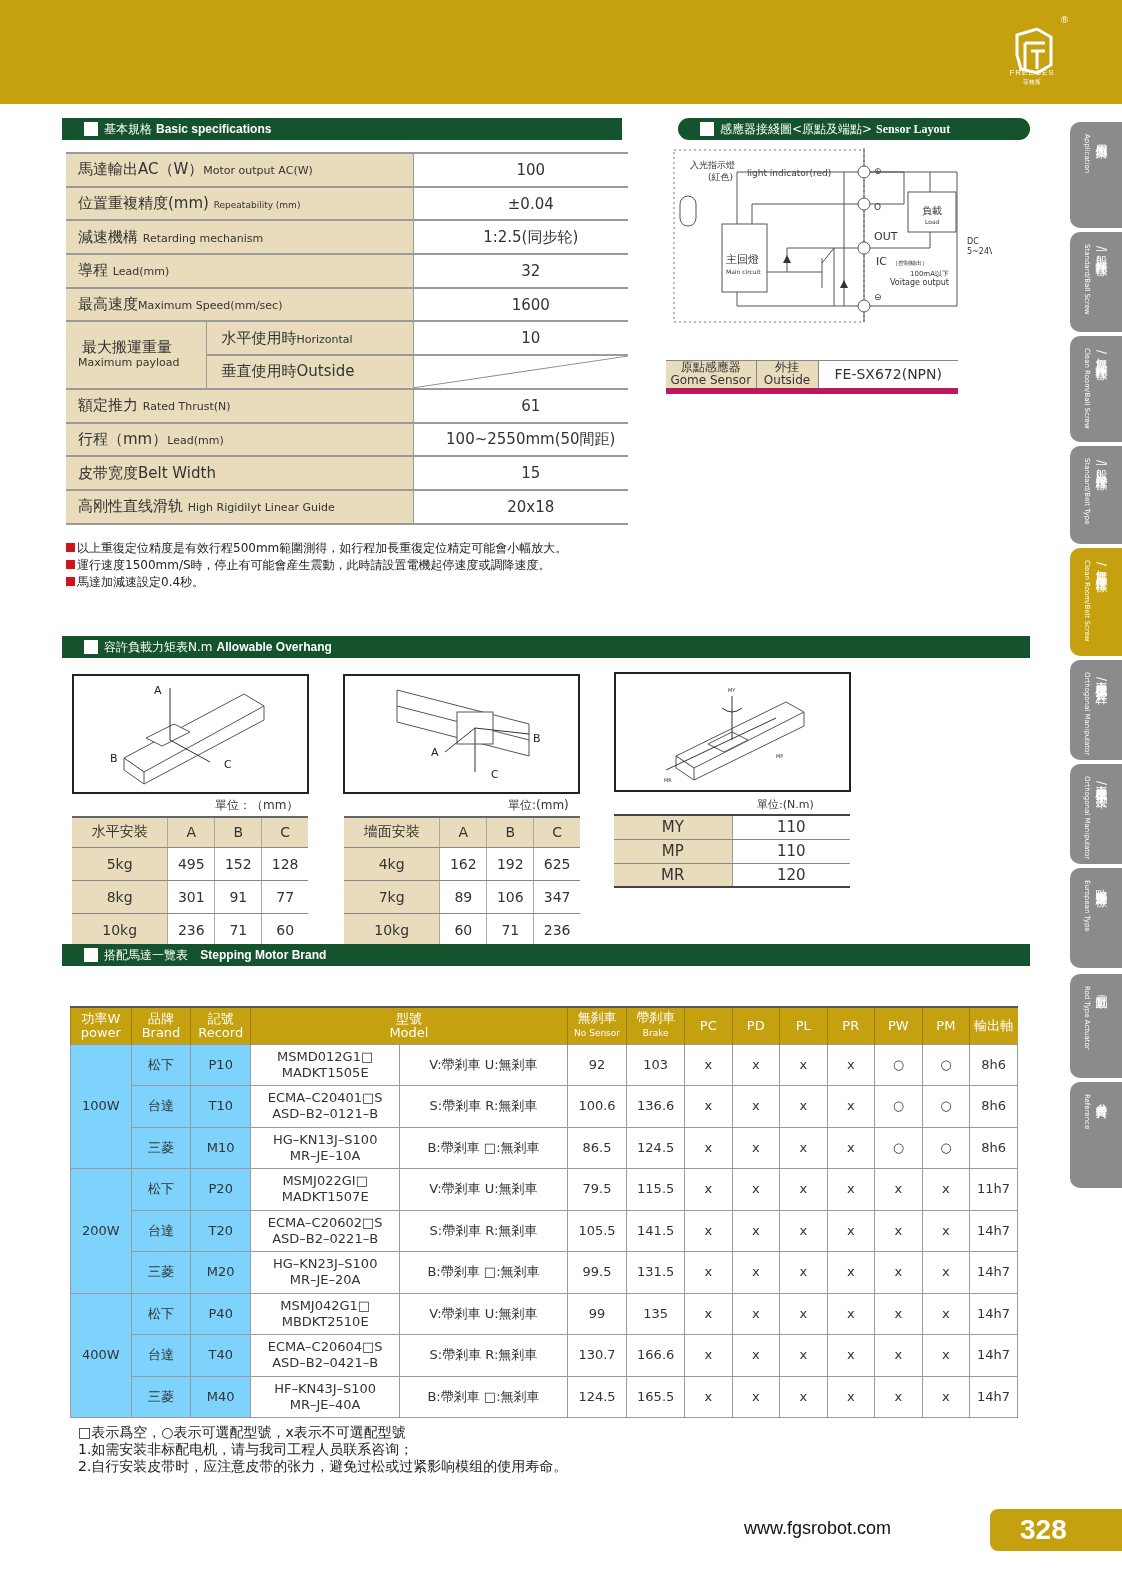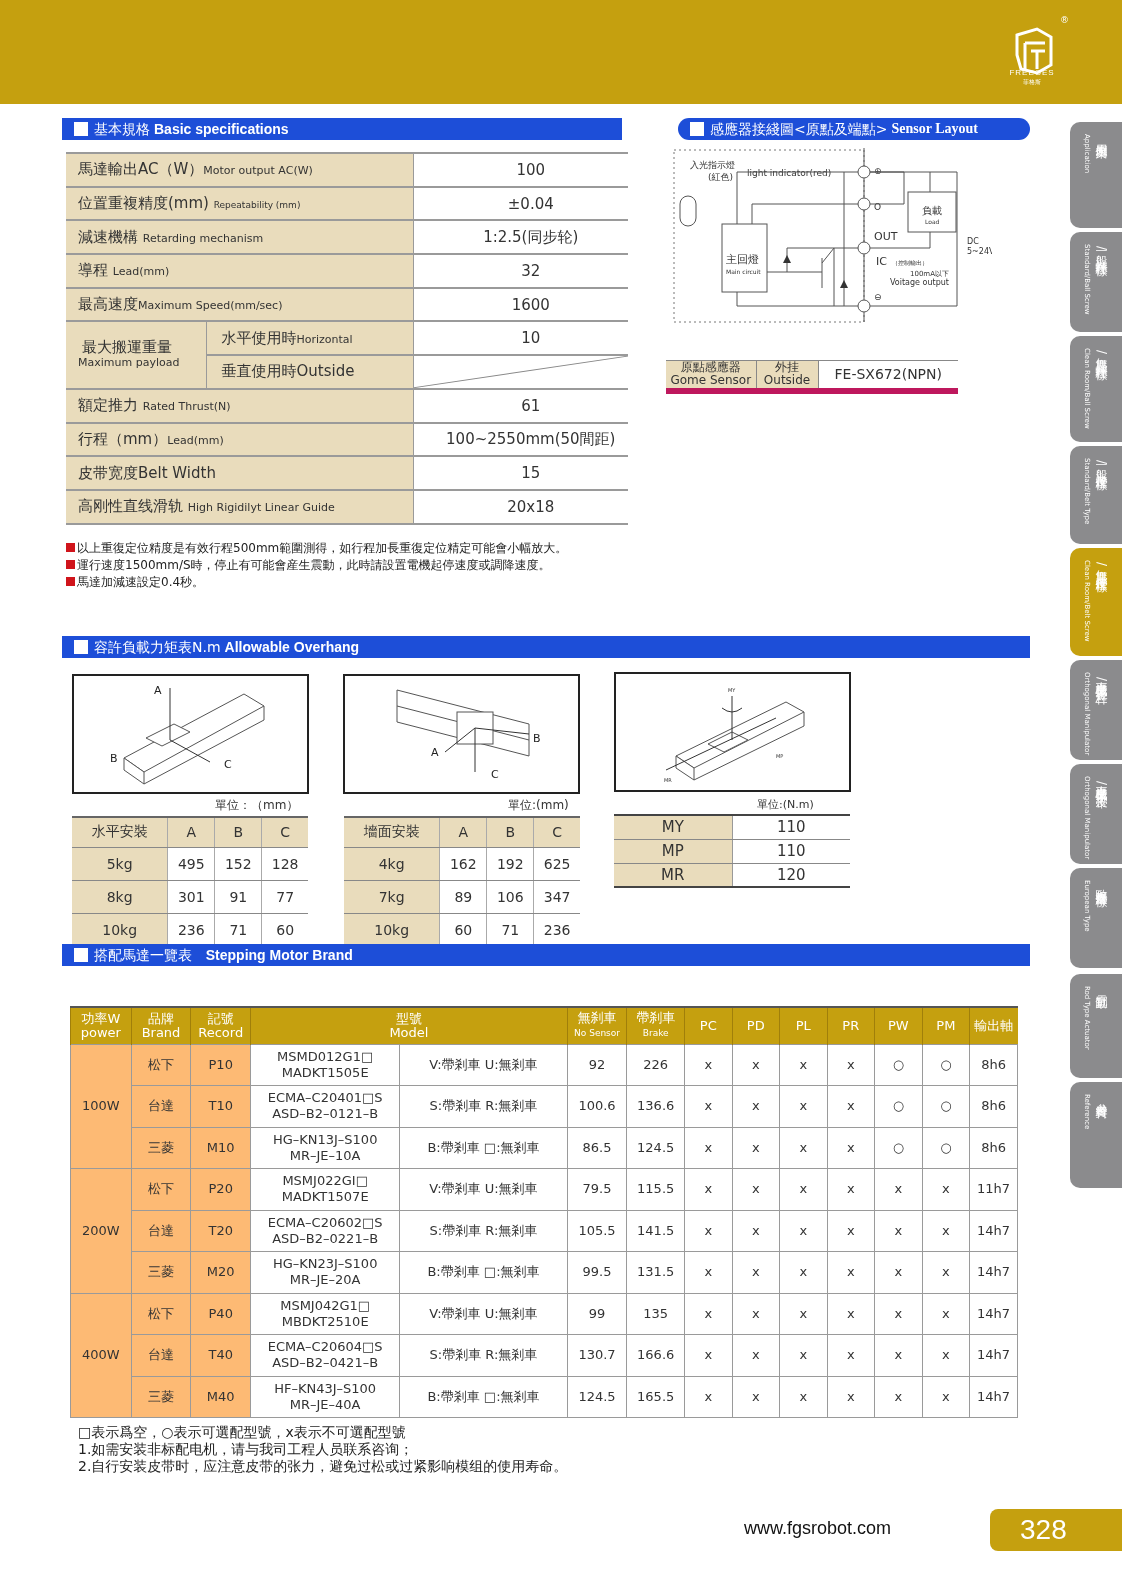--- a/index.html
+++ b/index.html
@@ -4,21 +4,21 @@
 <style>
   *{box-sizing:border-box;margin:0;padding:0;}
   html,body{width:1122px;height:1581px;background:#fff;font-family:"DejaVu Sans","Liberation Sans",sans-serif;color:#333;overflow:hidden;}
   body{position:relative;}
   .topbar{position:absolute;left:0;top:0;width:1122px;height:104px;background:#c5a00f;}
   .logo{position:absolute;left:1003px;top:15px;width:60px;height:80px;}
   .logo-text{position:absolute;left:1002px;top:68px;width:60px;text-align:center;color:#fff;font-size:8px;letter-spacing:1px;font-family:"Liberation Sans",sans-serif;}
   .logo-sub{position:absolute;left:1002px;top:78px;width:60px;text-align:center;color:#fff;font-size:6px;}
   .reg{position:absolute;left:1060px;top:15px;color:#fff;font-size:9px;}
 
-  .sec-head{position:absolute;height:22px;background:#1d4ed8;color:#fff;font-size:14px;font-weight:bold;line-height:22px;padding-left:12px;display:flex;align-items:center;}
+  .sec-head{position:absolute;height:22px;background:#14532d;color:#fff;font-size:12px;font-weight:bold;line-height:22px;padding-left:22px;display:flex;align-items:center;}
   .sec-head .sq{display:inline-block;width:14px;height:14px;background:#fff;margin-right:6px;}
   .sec-head .zh{font-weight:normal;margin-right:4px;}
   .sec-head .en{font-family:"Liberation Sans",sans-serif;}
 
   
   .spec{position:absolute;left:66px;top:152px;width:562px;border-collapse:collapse;}
   .spec td{border-bottom:2px solid #9a9a9a;height:33.7px;font-size:15px;}
   .spec tr:first-child td{border-top:2px solid #9a9a9a;}
   .spec .lbl{background:#e9dcbc;padding-left:12px;border-right:1px solid #9a9a9a;width:347px;white-space:nowrap;}
   .spec .lbl small{font-size:11px;}
@@ -58,26 +58,26 @@
   .mtab tr:first-child td{border-top:2px solid #444;}
   .mtab tr:last-child td{border-bottom:2px solid #444;}
   .mtab .k{background:#e9dcbc;width:118px;border-right:1px solid #999;}
   .mtab .v{width:118px;}
 
   
   .motor{position:absolute;left:70px;top:1006px;width:948px;border-collapse:collapse;}
   .motor th{background:#c5a00f;color:#fff;font-weight:normal;font-size:13px;line-height:14px;height:37px;border-left:1px solid #a07f0a;border-top:2px solid #555;}
   .motor th small{font-size:9px;}
   .motor td{font-size:13px;text-align:center;border:1px solid #9a9a9a;height:41.5px;line-height:16px;color:#333;}
-  .motor td.t{background:#fdba74;}
+  .motor td.t{background:#7dd3fc;}
   .motor td.model{font-size:13px;}
   .legend-notes{position:absolute;left:78px;top:1424px;font-size:14px;line-height:17px;color:#222;}
 
   .url{position:absolute;left:744px;top:1518px;font-size:18px;color:#111;font-family:"Liberation Sans",sans-serif;}
-  .pagenum{position:absolute;left:990px;top:1509px;width:132px;height:42px;background:#c5a00f;border-radius:8px 0 0 8px;color:#fff;font-size:28px;line-height:42px;padding-left:30px;font-family:"Liberation Sans",sans-serif;}
+  .pagenum{position:absolute;left:990px;top:1509px;width:132px;height:42px;background:#c5a00f;border-radius:8px 0 0 8px;color:#fff;font-size:28px;line-height:42px;padding-left:30px;font-family:"Liberation Sans",sans-serif;font-weight:bold;}
 </style>
 </head>
 <body>
 
 <div class="topbar"></div>
 <svg class="logo" viewBox="0 0 60 60">
   <path d="M14 10 L34 4 L48 12 L48 40 L34 48 L18 44 L14 30 Z" fill="none" stroke="#fff" stroke-width="3"></path>
   <path d="M22 18 L42 18 M22 18 L22 44 M28 26 L42 26 M34 26 L34 44" stroke="#fff" stroke-width="3" fill="none"></path>
 </svg>
 <span class="reg">®</span>
@@ -429,21 +429,21 @@
       <tr>
         <td class="t" rowspan="3">100W</td>
         <td class="t">松下</td>
         <td class="t">P10</td>
         <td class="model" style="width:150px">
           <div>MSMD012G1□</div>
           <div>MADKT1505E</div>
         </td>
         <td style="width:170px">V:帶剎車 U:無剎車</td>
         <td>92</td>
-        <td>226</td>
+        <td>103</td>
         <td>x</td>
         <td>x</td>
         <td>x</td>
         <td>x</td>
         <td>○</td>
         <td>○</td>
         <td>8h6</td>
       </tr>
       <tr>
         <td class="t">台達</td>

